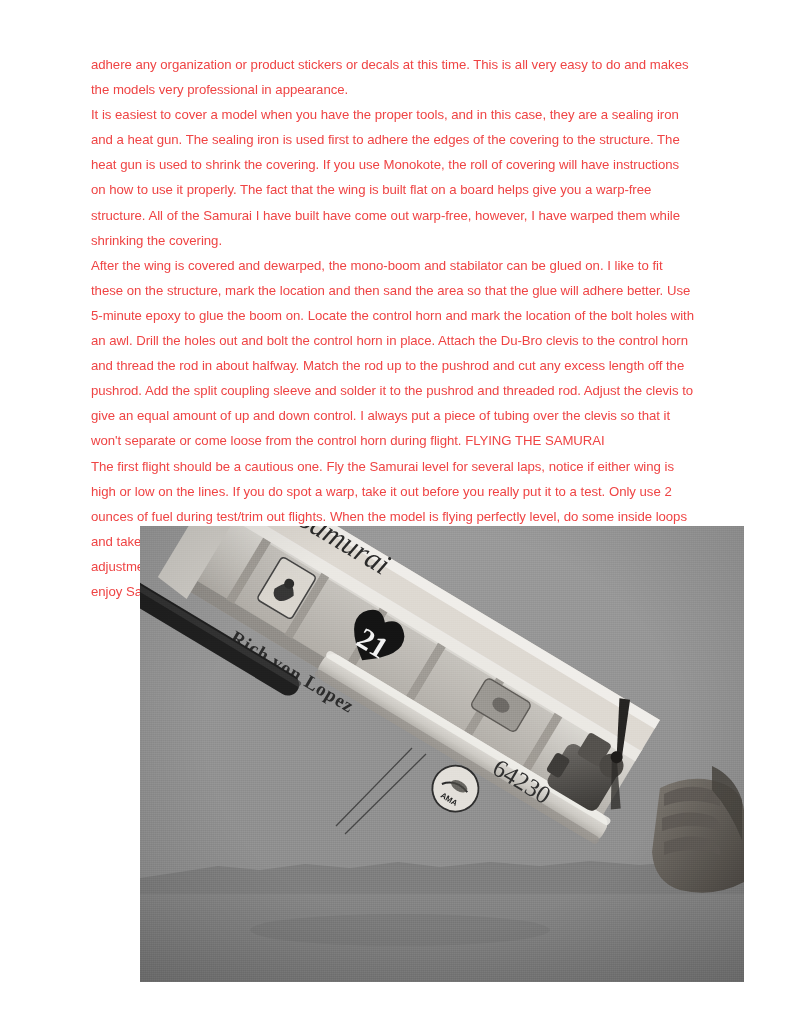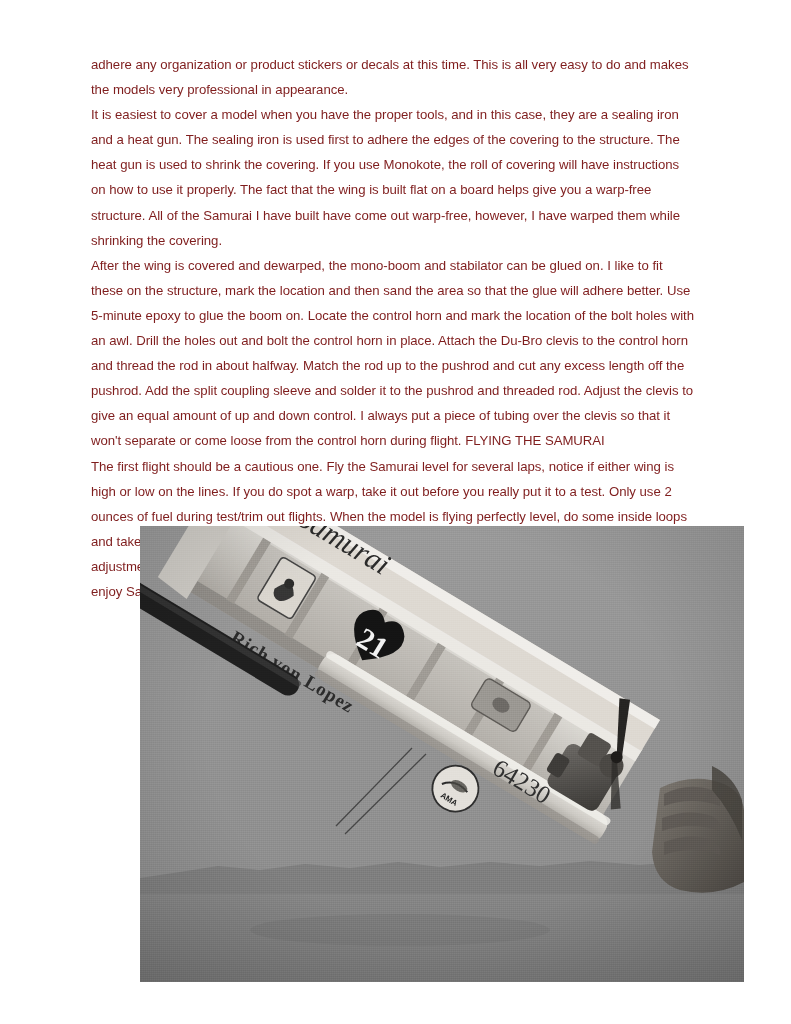--- a/index.html
+++ b/index.html
@@ -28,21 +28,21 @@
     left: 91px;
     top: 52px;
     width: 606px;
   }
   .para {
     font-size: 13.2px;
     line-height: 25.1px;
     letter-spacing: -0.05px;
     text-align: left;
     margin: 0;
-    color: #7f1d1d;
+    color: #ef4444;
     word-spacing: 0.1px;
   }
   
   .photo-figure {
     position: absolute;
     left: 100px;
     top: 510px;
     width: 604px;
     height: 456px;
   }

